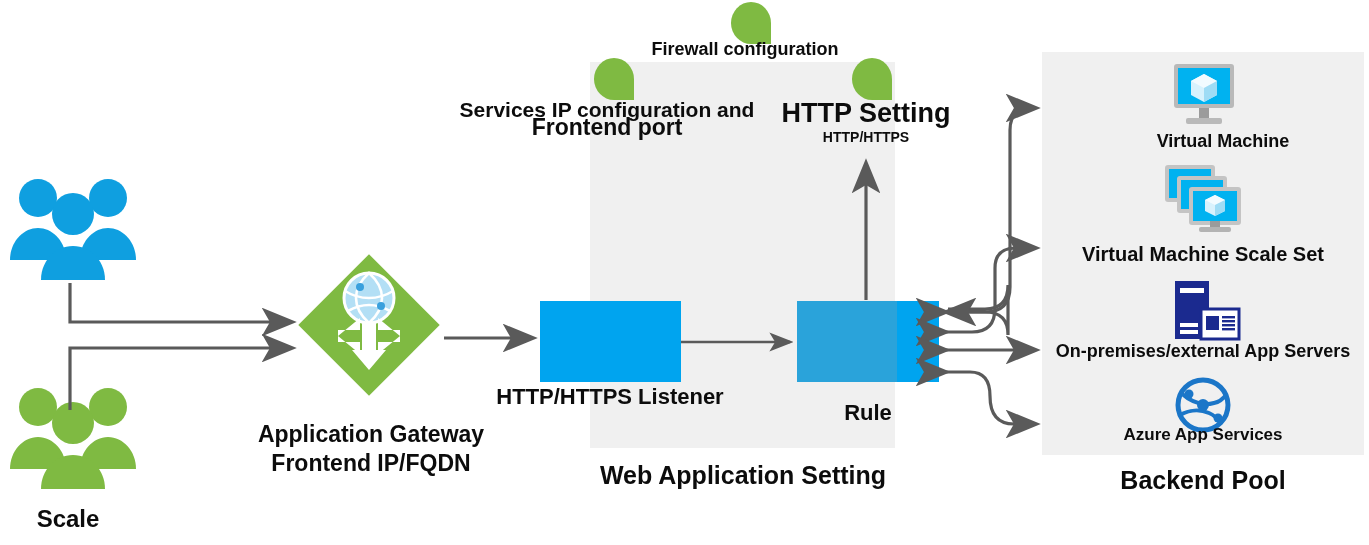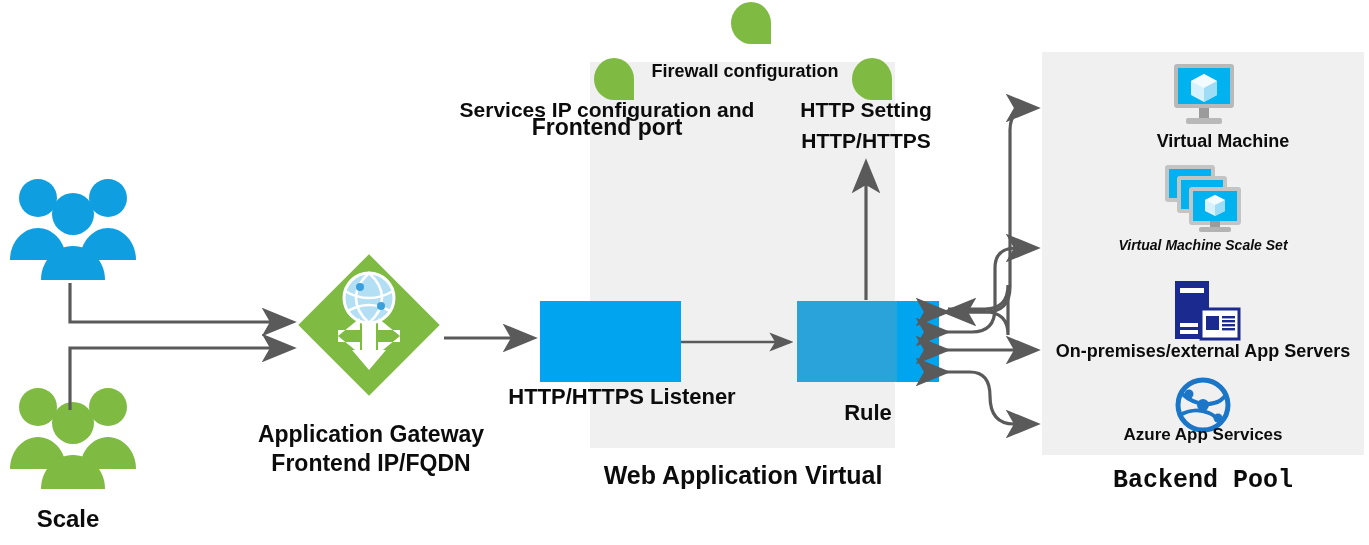--- a/index.html
+++ b/index.html
@@ -91,38 +91,38 @@
       <path d="M96 82 h-22 v-12 l22 18 -22 18 v-12 h22 z" fill="#ffffff" transform="translate(6,-6)"></path>
 
       <path d="M64 68 h14 v28 h10 l-17 20 -17 -20 h10 z" fill="#ffffff"></path>
     </svg>
   </div>
 
   <div class="lbl bold c" style="left:371px;top:450px;font-size:23px;">Frontend IP/FQDN</div>
   <div class="lbl bold c" style="left:371px;top:421px;font-size:23px;">Application Gateway</div>
 
   <div class="teardrop" style="left:731px;top:2px;width:40px;height:42px;"></div>
-  <div class="lbl bold c" style="left:745px;top:39px;font-size:18px;margin-top:22px;">Firewall configuration</div>
+  <div class="lbl bold c" style="left:745px;top:39px;font-size:18px;">Firewall configuration</div>
 
   <div class="teardrop" style="left:594px;top:58px;width:40px;height:42px;"></div>
   <div class="lbl bold c" style="left:607px;top:98px;font-size:21px;">Services IP configuration and</div>
   <div class="lbl bold c" style="left:607px;top:114px;font-size:23px;">Frontend port</div>
 
   <div class="teardrop" style="left:852px;top:58px;width:40px;height:42px;"></div>
-  <div class="lbl bold c" style="left:866px;top:98px;font-size:21px;">HTTP Setting</div>
-  <div class="lbl bold c" style="left:866px;top:129px;font-size:21px;">HTTP/HTTPS</div>
+  <div class="lbl bold c" style="left:866px;top:98px;font-size:27px;">HTTP Setting</div>
+  <div class="lbl bold c" style="left:866px;top:129px;font-size:14px;">HTTP/HTTPS</div>
 
   <div class="box listener-box" style="left:540px;top:301px;width:141px;height:81px;"></div>
-  <div class="lbl bold c" style="left:610px;top:384px;font-size:22px;margin-left:12px;">HTTP/HTTPS Listener</div>
+  <div class="lbl bold c" style="left:610px;top:384px;font-size:22px;">HTTP/HTTPS Listener</div>
 
   <div class="rule-left" style="left:797px;top:301px;width:100px;height:81px;"></div>
   <div class="rule-right" style="left:897px;top:301px;width:42px;height:81px;"></div>
   <div class="lbl bold c" style="left:868px;top:400px;font-size:22px;">Rule</div>
 
-  <div class="lbl bold c" style="left:743px;top:461px;font-size:25px;">Web Application Virtual</div>
+  <div class="lbl bold c" style="left:743px;top:461px;font-size:25px;">Web Application Setting</div>
 
   <div class="node" style="left:1168px;top:62px;">
     <svg width="72" height="66" viewBox="0 0 72 66">
       <rect x="6" y="2" width="60" height="44" rx="3" fill="#b9b9b9"></rect>
       <rect x="10" y="6" width="52" height="36" fill="#00b2f0"></rect>
       <path d="M36 12 l13 7 v14 l-13 7 -13 -7 v-14 z" fill="#d8f2fd"></path>
       <path d="M36 12 l13 7 -13 7 -13 -7 z" fill="#f2fbff"></path>
       <path d="M36 26 v14 l13 -7 v-14 z" fill="#9fdcf5"></path>
       <rect x="31" y="46" width="10" height="11" fill="#9b9b9b"></rect>
       <rect x="18" y="56" width="36" height="6" rx="2" fill="#b9b9b9"></rect>
@@ -140,21 +140,21 @@
       <path d="M32 39 l7 -8 7 8 z" fill="#d8f2fd"></path>
       <rect x="26" y="24" width="52" height="38" rx="3" fill="#c4c4c4"></rect>
       <rect x="30" y="28" width="44" height="30" fill="#00b2f0"></rect>
       <path d="M52 32 l10 5 v11 l-10 5 -10 -5 v-11 z" fill="#d8f2fd"></path>
       <path d="M52 32 l10 5 -10 5 -10 -5 z" fill="#f2fbff"></path>
       <path d="M52 42 v11 l10 -5 v-11 z" fill="#9fdcf5"></path>
       <rect x="47" y="58" width="10" height="7" fill="#9b9b9b"></rect>
       <rect x="36" y="64" width="32" height="5" rx="2" fill="#b3b3b3"></rect>
     </svg>
   </div>
-  <div class="lbl bold c" style="left:1203px;top:237px;font-size:14px;font-style:italic;">Virtual Machine Scale Set</div>
+  <div class="lbl bold c" style="left:1203px;top:243px;font-size:20px;">Virtual Machine Scale Set</div>
 
   <div class="node" style="left:1167px;top:281px;">
     <svg width="72" height="62" viewBox="0 0 72 62">
       <rect x="8" y="0" width="34" height="58" fill="#1b2a8f"></rect>
       <rect x="13" y="7" width="24" height="5" fill="#ffffff"></rect>
       <rect x="13" y="42" width="18" height="4" fill="#ffffff"></rect>
       <rect x="13" y="49" width="18" height="4" fill="#ffffff"></rect>
       <rect x="34" y="28" width="38" height="30" fill="#ffffff" stroke="#1b2a8f" stroke-width="3"></rect>
       <rect x="39" y="35" width="13" height="14" fill="#1b2a8f"></rect>
       <rect x="55" y="35" width="13" height="2.4" fill="#1b2a8f"></rect>
@@ -170,21 +170,21 @@
       <circle cx="31" cy="28" r="25" fill="none" stroke="#1b76c8" stroke-width="5"></circle>
       <path d="M9 16 c10 9 22 13 33 10 c5 -1 9 -4 12 -8" fill="none" stroke="#1b76c8" stroke-width="4"></path>
       <path d="M8 38 c9 -5 20 -6 29 -2 c5 2 9 6 12 11" fill="none" stroke="#1b76c8" stroke-width="4"></path>
       <circle cx="31" cy="28" r="6" fill="#1b76c8"></circle>
       <circle cx="17" cy="17" r="4.5" fill="#1b76c8"></circle>
       <circle cx="46" cy="41" r="4.5" fill="#1b76c8"></circle>
     </svg>
   </div>
   <div class="lbl bold c" style="left:1203px;top:425px;font-size:17px;">Azure App Services</div>
 
-  <div class="lbl bold c" style="left:1203px;top:466px;font-size:25px;font-family:Liberation Mono, monospace;">Backend Pool</div>
+  <div class="lbl bold c" style="left:1203px;top:466px;font-size:25px;">Backend Pool</div>
 
   <svg width="1369" height="545" viewBox="0 0 1369 545">
     <defs>
       <marker id="ah" markerWidth="11" markerHeight="9" refX="9.5" refY="4.5" orient="auto" markerUnits="strokeWidth">
         <path d="M0,0 L11,4.5 L0,9 L2.6,4.5 z" fill="#5a5a5a"></path>
       </marker>
       <marker id="ahs" markerWidth="10" markerHeight="8" refX="8.6" refY="4" orient="auto" markerUnits="strokeWidth">
         <path d="M0,0 L10,4 L0,8 L2.4,4 z" fill="#5a5a5a"></path>
       </marker>
     </defs>

